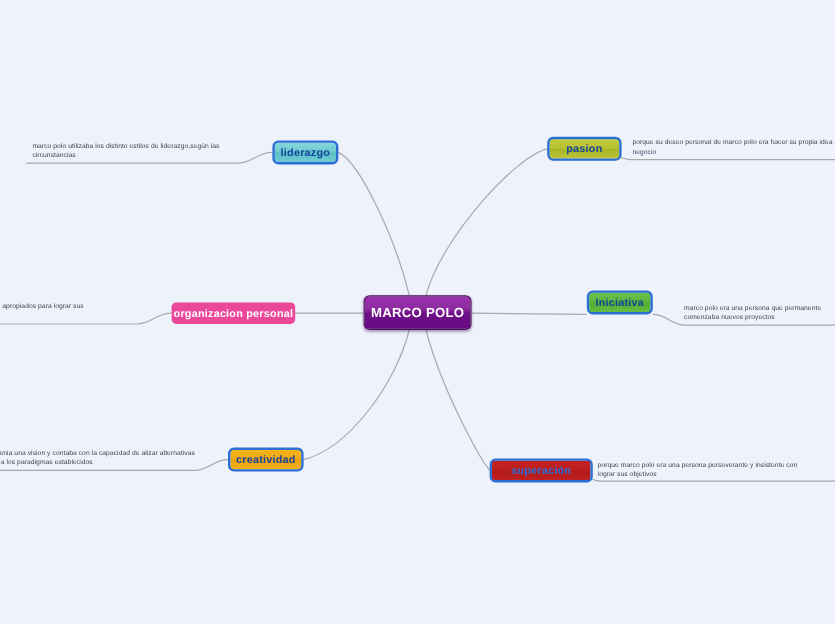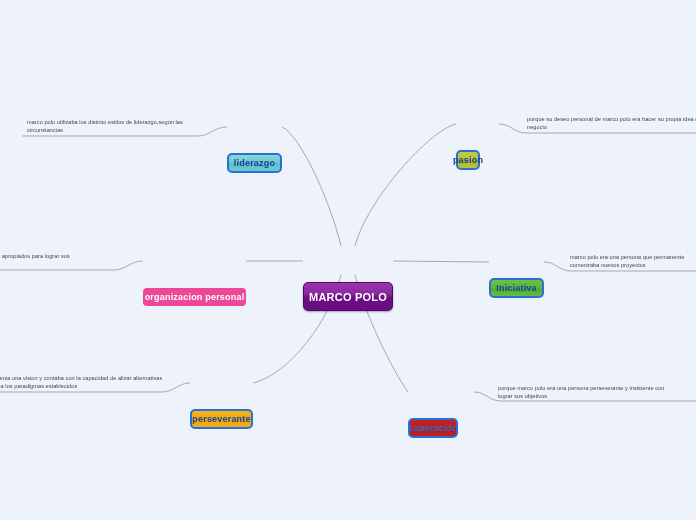--- a/index.html
+++ b/index.html
@@ -32,21 +32,20 @@
     position: absolute;
     box-sizing: border-box;
     display: flex;
     align-items: center;
     justify-content: center;
     text-align: left;
     font-weight: bold;
     letter-spacing: 0.2px;
     white-space: nowrap;
     user-select: none;
-    margin-top: 36px;
   }
 
   
   .node-central {
     left: 303px;
     top: 246px;
     width: 90px;
     height: 29px;
     border-radius: 5px;
     border: 1px solid #4a0f57;
@@ -70,21 +69,21 @@
     left: 227px;
     top: 117px;
     width: 55px;
     border-color: #2b6fd4;
     background: linear-gradient(to bottom, #86d7da 0%, #6ec9cf 48%, #59bfc6 52%, #6fcbd1 100%);
     color: #16429c;
   }
   .node-pasion {
     left: 456px;
     top: 114px;
-    width: 24px;
+    width: 62px;
     border-color: #2b6fd4;
     background: linear-gradient(to bottom, #c3cc3e 0%, #b6c131 48%, #a7b426 52%, #bcc637 100%);
     color: #16429c;
   }
   .node-organizacion {
     left: 143px;
     top: 252px;
     width: 103px;
     border: none;
     background: #ec4899;
@@ -104,25 +103,24 @@
     left: 190px;
     top: 373px;
     width: 63px;
     border-color: #2b6fd4;
     background: linear-gradient(to bottom, #f5b31c 0%, #f2a913 48%, #eca30c 52%, #f4b01b 100%);
     color: #16429c;
   }
   .node-superacion {
     left: 408px;
     top: 382px;
-    width: 50px;
+    width: 86px;
     border-color: #2b6fd4;
     background: linear-gradient(to bottom, #c42222 0%, #bb1e1e 48%, #b01a1a 52%, #c02020 100%);
     color: #2a6fd8;
-    font-style: italic;
   }
 
   
   .note {
     position: absolute;
     font-size: 5.6px;
     line-height: 1.5;
     color: #3b4458;
     font-family: "Liberation Sans", sans-serif;
     letter-spacing: 0.05px;
@@ -171,21 +169,21 @@
   <div class="node node-central">MARCO POLO</div>
 
   <div class="node node-branch node-liderazgo">liderazgo</div>
 
   <div class="node node-branch node-pasion">pasion</div>
 
   <div class="node node-branch node-organizacion">organizacion personal</div>
 
   <div class="node node-branch node-iniciativa">Iniciativa</div>
 
-  <div class="node node-branch node-creatividad">perseverante</div>
+  <div class="node node-branch node-creatividad">creatividad</div>
 
   <div class="node node-branch node-superacion">superación</div>
 
   <div class="note note-liderazgo">marco polo utilizaba los distinto estilos de liderazgo,según las circunstancias</div>
 
   <div class="note note-pasion">porque su deseo personal de marco polo era hacer su propia idea de negocio</div>
 
   <div class="note note-organizacion">medios apropiados para lograr sus</div>
 
   <div class="note note-iniciativa">marco polo era una persona que permanente comenzaba nuevos proyectos</div>

